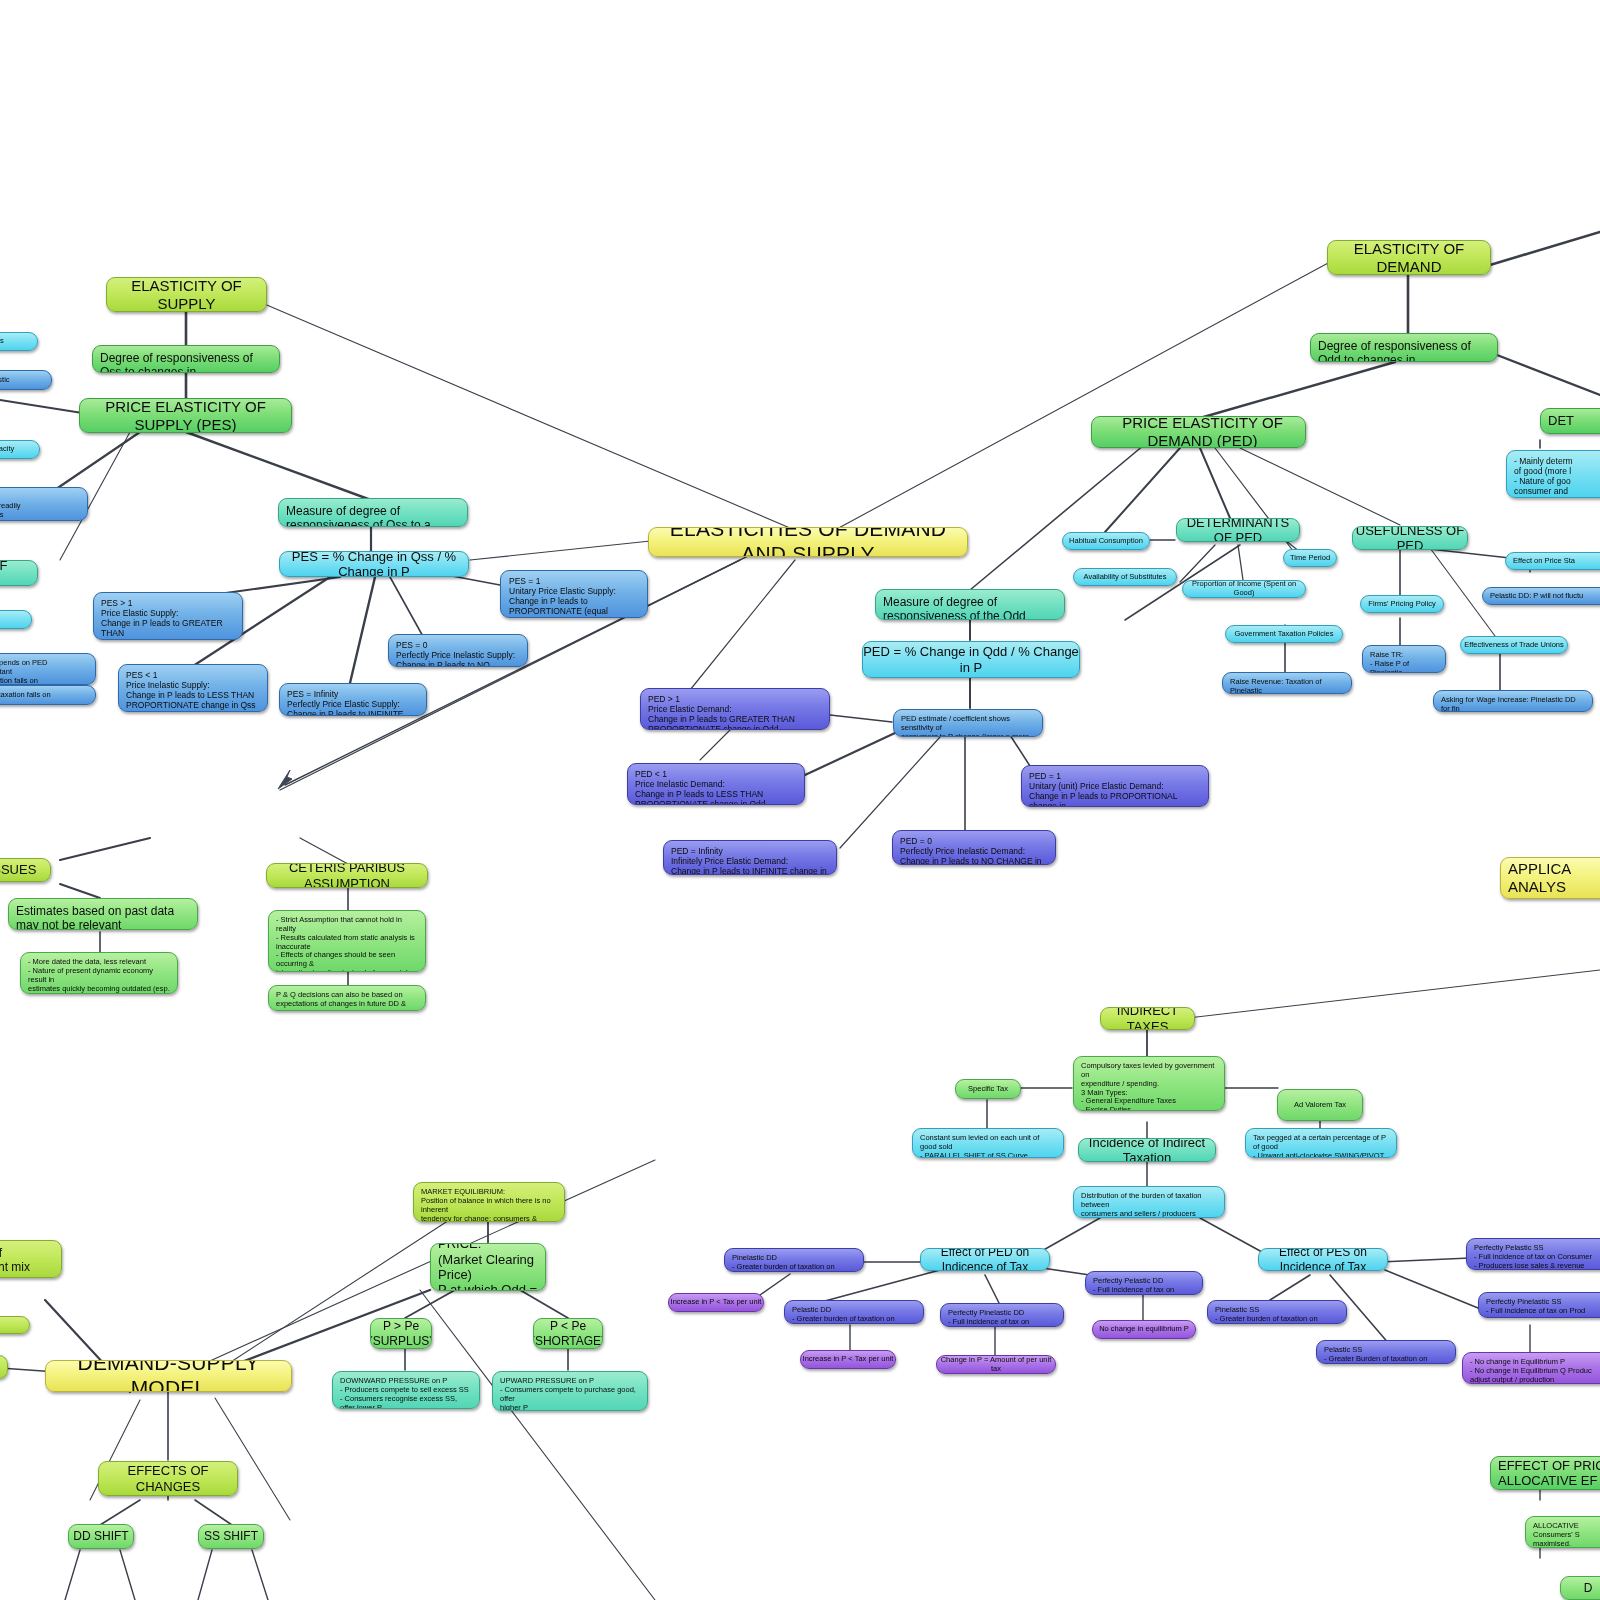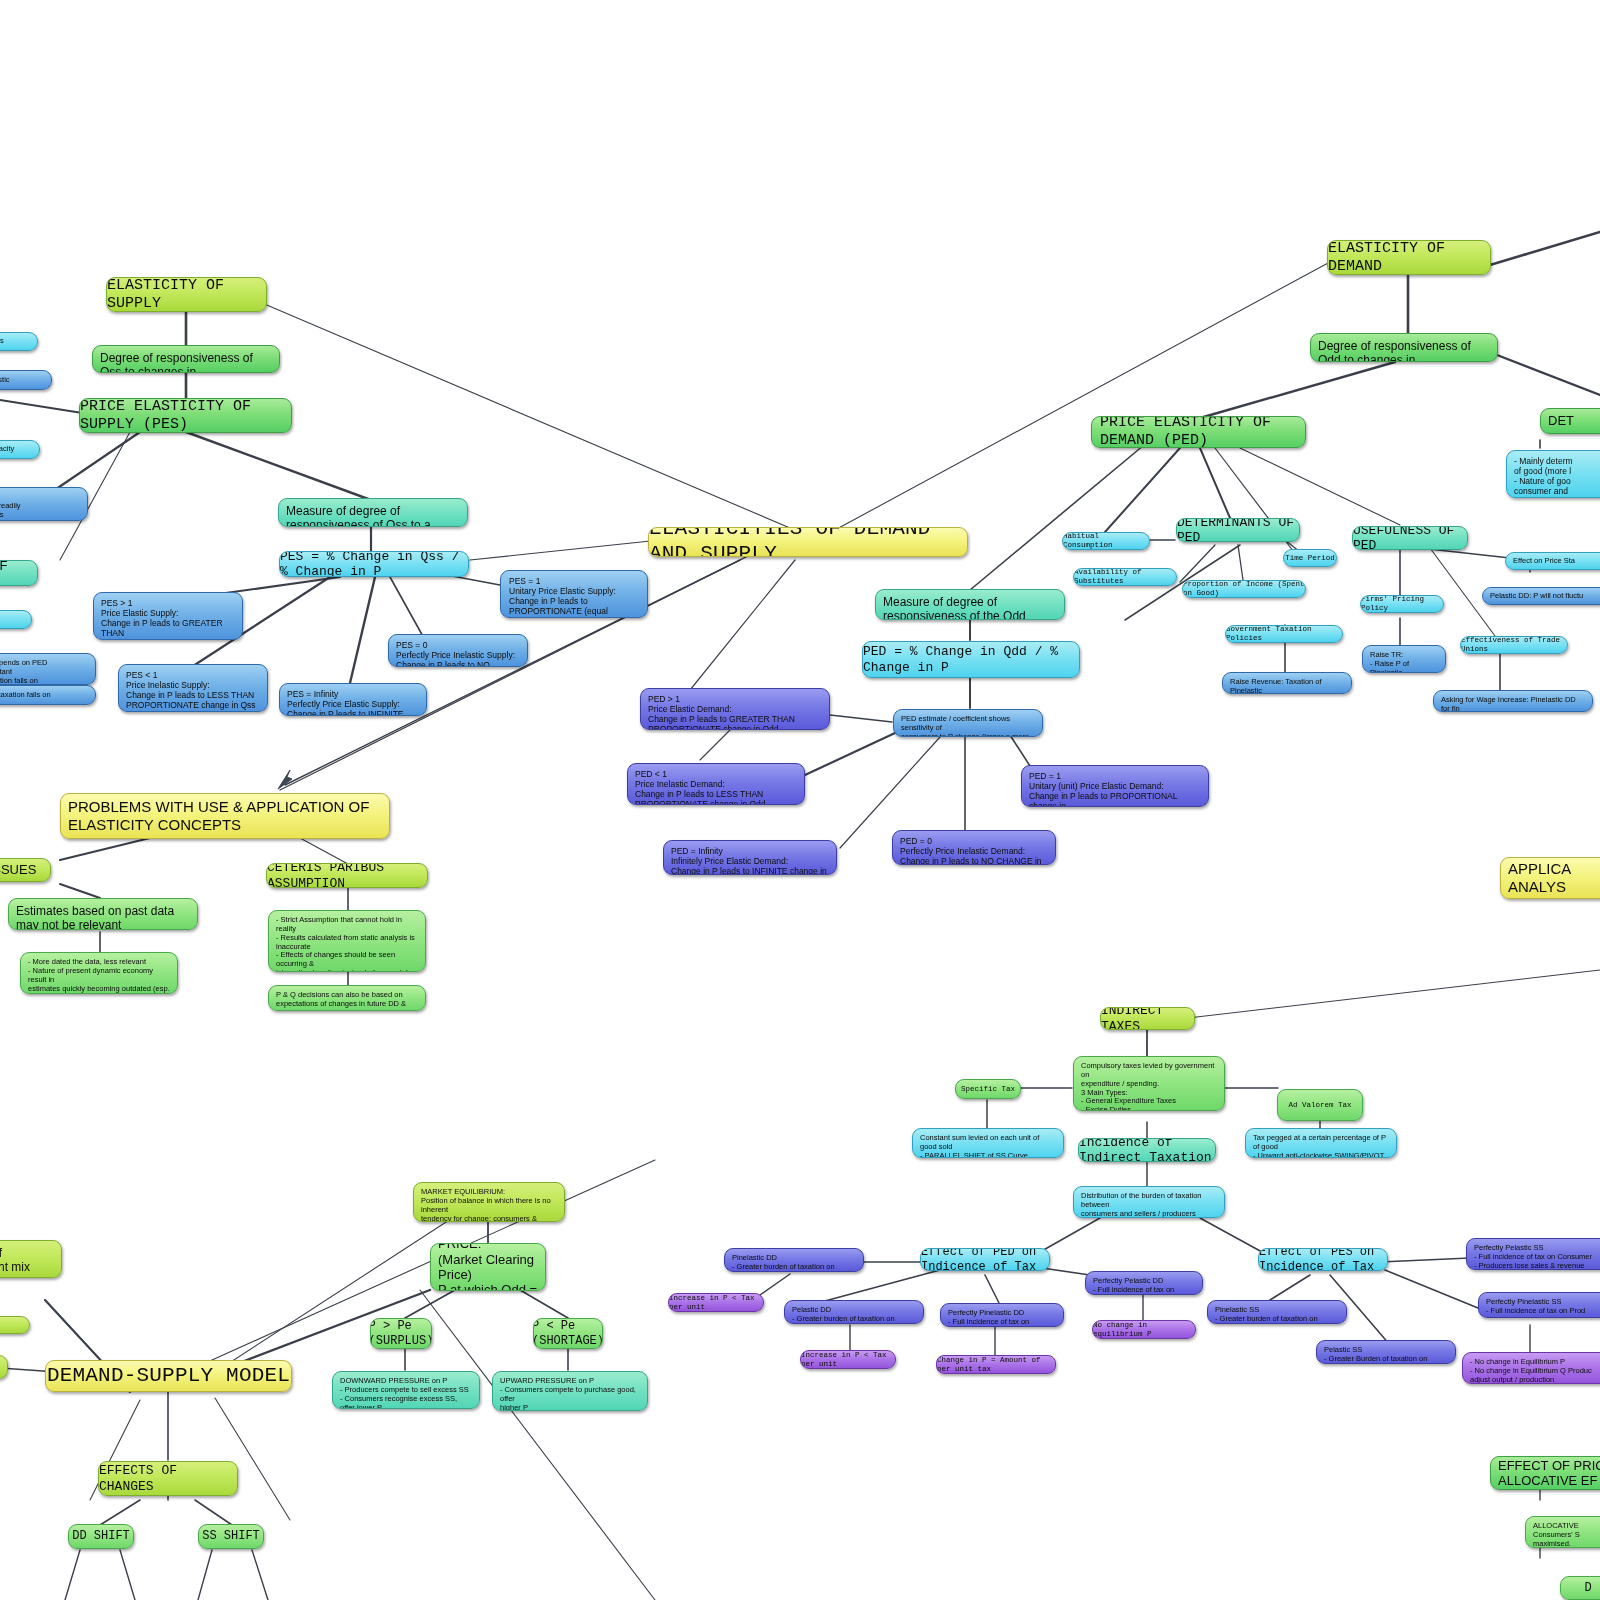--- a/index.html
+++ b/index.html
@@ -32,21 +32,21 @@
             border-color:#3d3da4;}
   .c-purple{background:linear-gradient(to bottom,#c79cf2 0%,#ad75e8 45%,#9455dd 100%);
             border-color:#6c34a6;}
   
   .t-root{font-size:21px;font-weight:400;letter-spacing:.2px;}
   .t-h2{font-size:15px;}
   .t-h3{font-size:13px;}
   .t-body{font-size:12px;}
   .t-small{font-size:8.5px;}
   .t-tiny{font-size:7.5px;}
-  .ctr{display:flex;align-items:center;justify-content:center;text-align:left;font-family:Liberation Mono, monospace;}
+  .ctr{display:flex;align-items:center;justify-content:center;text-align:center;}
   .lft{display:flex;align-items:center;justify-content:flex-start;text-align:left;}
 </style>
 </head>
 <body>
 
 <div id="canvas">
 
 <svg class="links" viewBox="0 0 1600 1600">
   <g stroke="#3a3f4a" fill="none" stroke-linecap="round">
 
@@ -167,22 +167,20 @@
   <g stroke="#3d4654" fill="#3d4654">
 
     <polygon points="793,533 778,543 784,545 782,552"></polygon>
 
     <polygon points="278,789 292,779 287,777 290,770" transform="translate(0,0)"></polygon>
   </g>
 </svg>
 
 <div class="node c-yellow t-root ctr" style="left:648px;top:527px;width:320px;height:30px;">ELASTICITIES OF DEMAND AND SUPPLY</div>
 
-<div class="node c-yellow t-h2 pad" style="left:60px;top:793px;width:330px;height:46px;display:flex;align-items:center;">PROBLEMS WITH USE &amp; APPLICATION OF
-ELASTICITY CONCEPTS</div>
 
 <div class="node c-yellow t-root ctr" style="left:45px;top:1360px;width:247px;height:32px;">DEMAND-SUPPLY MODEL</div>
 
 <div class="node c-yellow t-h2 pad" style="left:1500px;top:857px;width:140px;height:42px;display:flex;align-items:center;">APPLICA
 ANALYS</div>
 
 <div class="node c-ygreen t-h2 ctr" style="left:106px;top:277px;width:161px;height:35px;">ELASTICITY OF SUPPLY</div>
 
 <div class="node c-green t-body pad" style="left:92px;top:345px;width:188px;height:28px;">Degree of responsiveness of Qss to changes in
 ONE related variable, ceteris paribus.</div>
@@ -413,21 +411,21 @@
 <div class="node c-purple t-tiny ctr" style="left:668px;top:1293px;width:96px;height:19px;">Increase in P &lt; Tax per unit</div>
 
 <div class="node c-indigo t-tiny pad" style="left:784px;top:1300px;width:140px;height:24px;">Pelastic DD
 - Greater burden of taxation on Producers</div>
 
 <div class="node c-purple t-tiny ctr" style="left:800px;top:1350px;width:96px;height:19px;">Increase in P &lt; Tax per unit</div>
 
 <div class="node c-indigo t-tiny pad" style="left:940px;top:1303px;width:124px;height:24px;">Perfectly Pinelastic DD
 - Full incidence of tax on Consumers</div>
 
-<div class="node c-purple t-tiny ctr" style="left:936px;top:1355px;width:120px;height:19px;border-radius:8px;">Change in P = Amount of per unit tax</div>
+<div class="node c-purple t-tiny ctr" style="left:936px;top:1355px;width:120px;height:19px;">Change in P = Amount of per unit tax</div>
 
 <div class="node c-indigo t-tiny pad" style="left:1085px;top:1271px;width:118px;height:24px;">Perfectly Pelastic DD
 - Full incidence of tax on Producers</div>
 
 <div class="node c-purple t-tiny ctr" style="left:1092px;top:1320px;width:104px;height:19px;">No change in equilibrium P</div>
 
 <div class="node c-indigo t-tiny pad" style="left:1207px;top:1300px;width:140px;height:24px;">Pinelastic SS
 - Greater burden of taxation on Producers</div>
 
 <div class="node c-indigo t-tiny pad" style="left:1316px;top:1340px;width:140px;height:24px;">Pelastic SS

